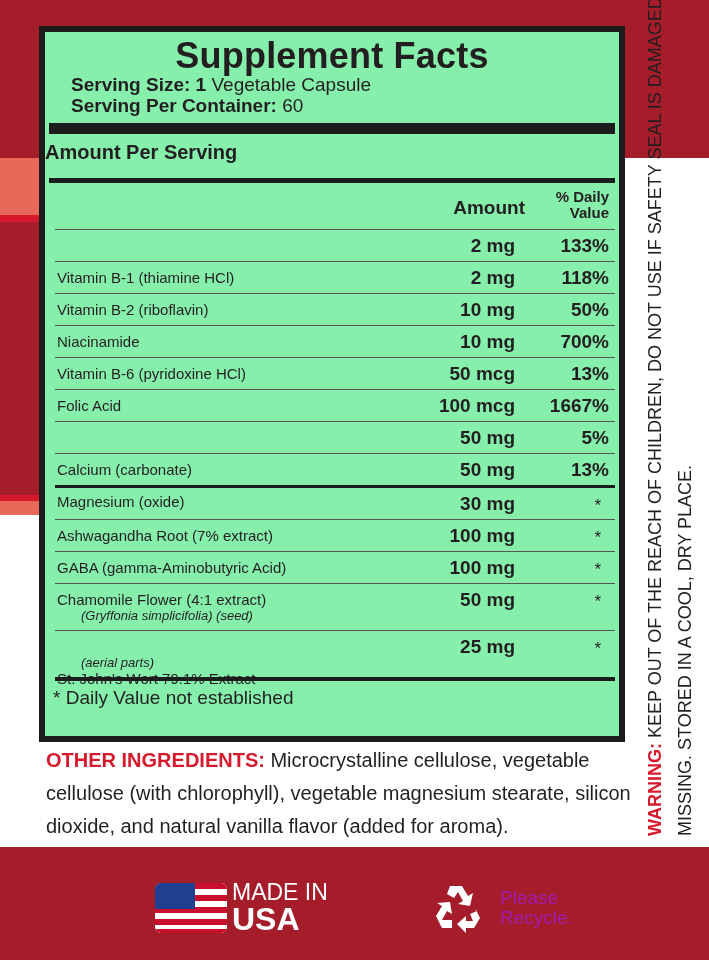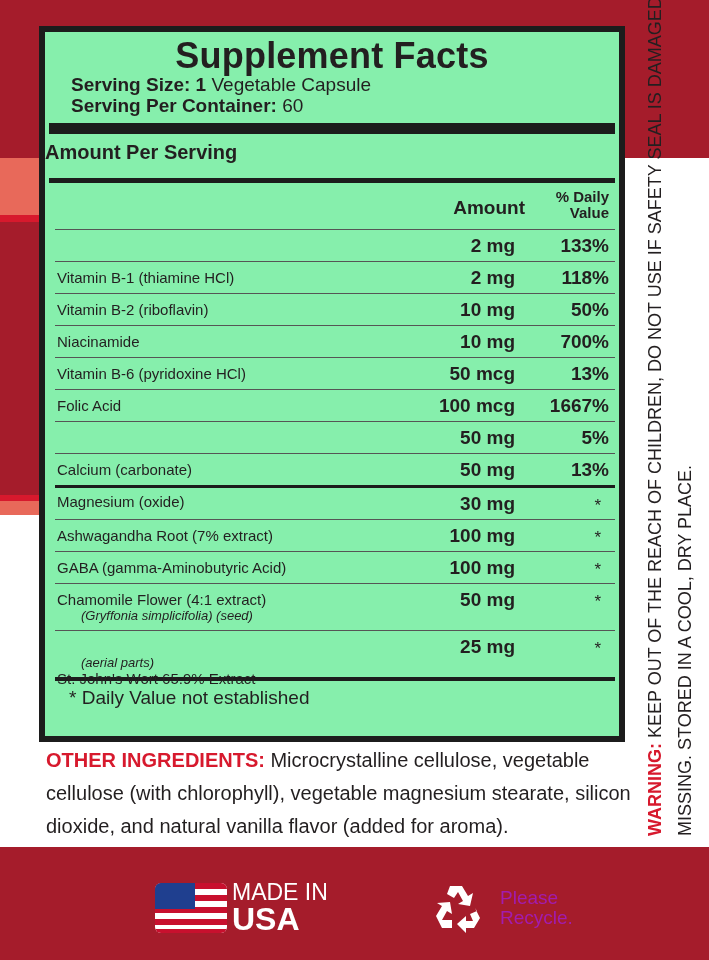--- a/index.html
+++ b/index.html
@@ -34,21 +34,21 @@
     height: 31px; font-size: 15px;
   }
   .row.thick { border-top: 3px solid #1c1c1c; }
   .row.tall { height: 46px; }
   .row .name { position: absolute; left: 2px; top: 7px; margin-top: 32px; }
   .row .sub { position: absolute; left: 26px; top: 24px; font-style: italic; font-size: 13px; }
   .row .amt { position: absolute; right: 100px; top: 5px; font-weight: bold; font-size: 19px; }
   .row .dv { position: absolute; right: 6px; top: 5px; font-weight: bold; font-size: 19px; }
   .row .dv.star { font-weight: normal; font-size: 17px; right: 14px; top: 8px; }
   .footnote-bar { height: 4px; background: #1c1c1c; margin: 0 4px 0 10px; }
-  .footnote { font-size: 19px; padding-left: 8px; padding-top: 6px; margin-left: 16px; }
+  .footnote { font-size: 19px; padding-left: 8px; padding-top: 6px; }
 
   #other {
     position: absolute; left: 46px; top: 744px; width: 590px;
     font-size: 20px; line-height: 33px; color: #231f20;
   }
   #other .lbl { color: #d7192d; font-weight: bold; }
 
   #warning {
     position: absolute; left: 640px; top: 0; width: 62px; height: 840px;
   }
@@ -154,21 +154,21 @@
     <span class="name">Chamomile Flower (4:1 extract)</span>
     <span class="amt">100 mg</span>
     <span class="dv star">*</span>
   </div>
   <div class="row tall">
     <span class="sub">(Gryffonia simplicifolia) (seed)</span>
     <span class="amt">50 mg</span>
     <span class="dv star">*</span>
   </div>
   <div class="row tall">
-    <span class="name">St. John's Wort 65.9% Extract</span>
+    <span class="name">St. John's Wort 79.1% Extract</span>
     <span class="sub">(aerial parts)</span>
     <span class="amt">25 mg</span>
     <span class="dv star">*</span>
   </div>
   <div class="footnote-bar"></div>
   <div class="footnote">* Daily Value not established</div>
 </div>
 
 <div id="other">
   <span class="lbl">OTHER INGREDIENTS:</span><span> Microcrystalline cellulose, vegetable cellulose (with chlorophyll), vegetable magnesium stearate, silicon dioxide, and natural vanilla flavor (added for aroma).</span>

